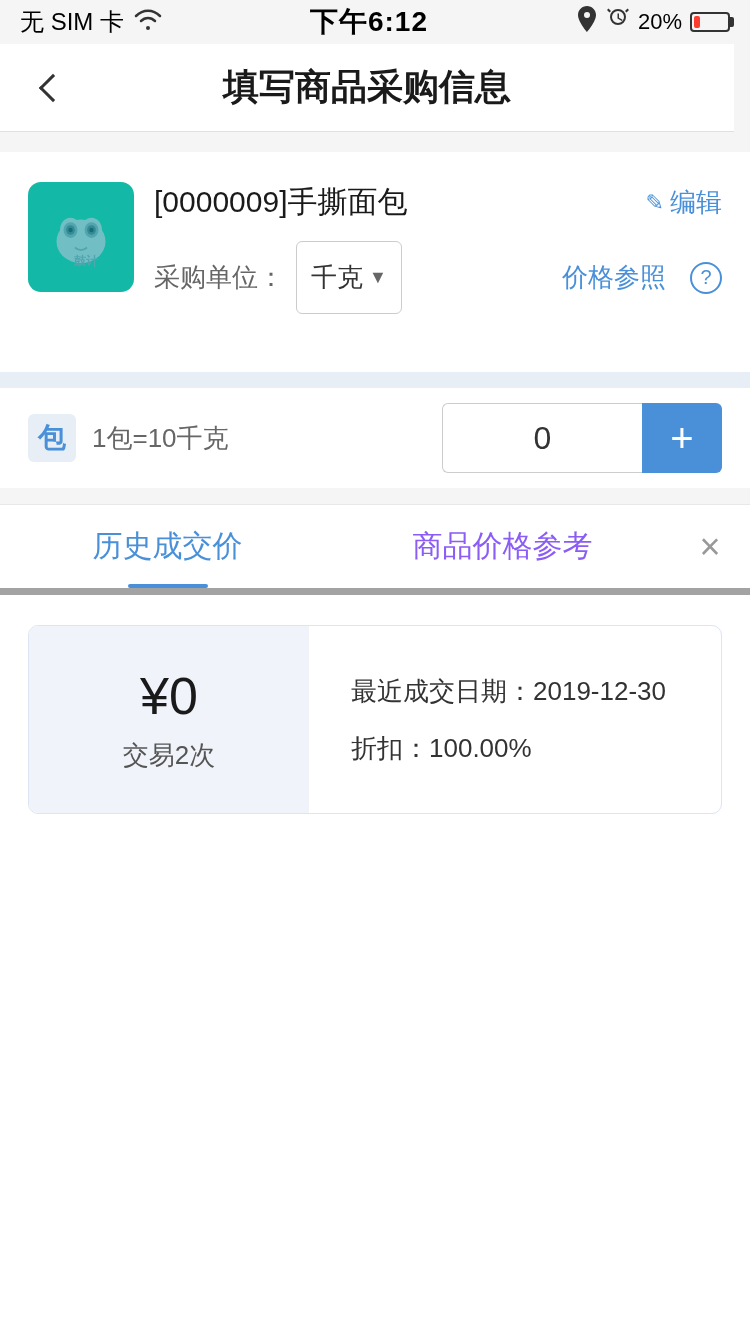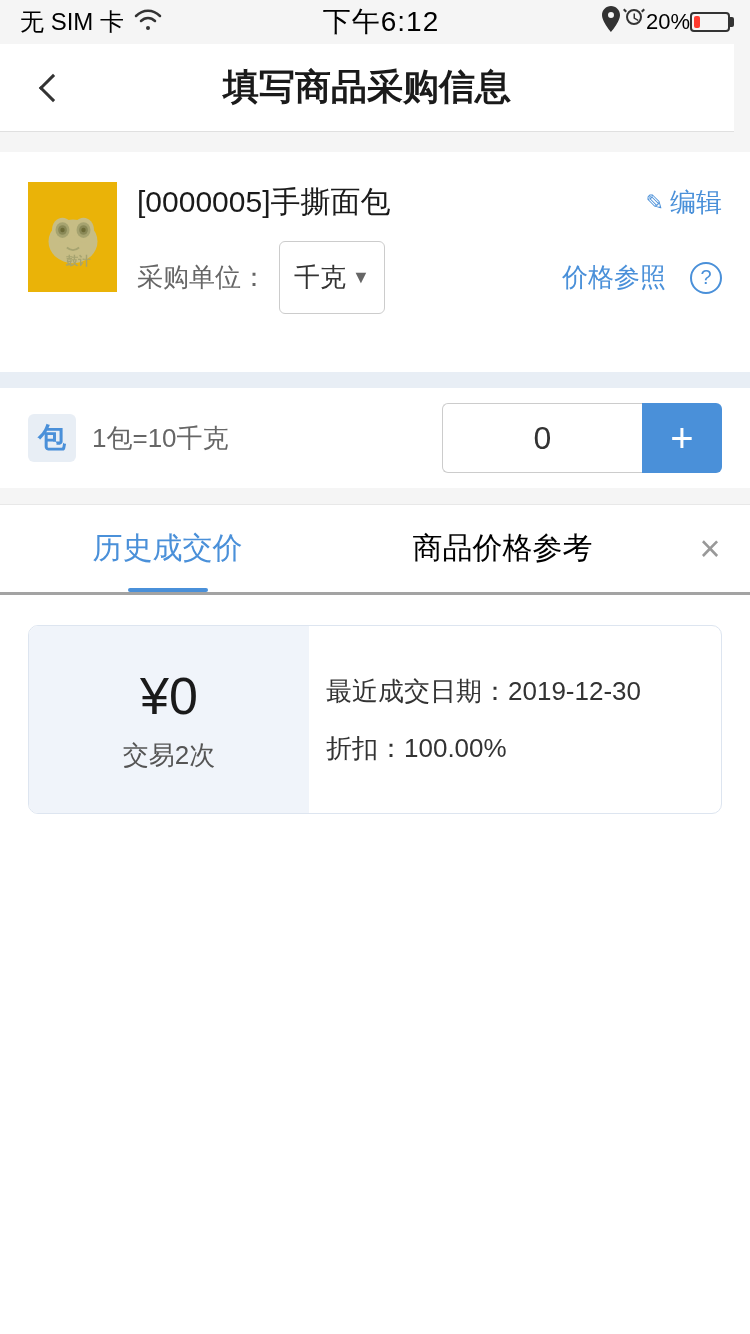--- a/index.html
+++ b/index.html
@@ -25,26 +25,27 @@
       font-weight: 500;
     }
     .status-left {
       display: flex;
       align-items: center;
       gap: 10px;
       font-size: 24px;
     }
     .status-center {
       font-size: 28px;
-      font-weight: 400;
+      font-weight: 700;
       letter-spacing: 1px;
     }
     .status-right {
       display: flex;
       align-items: center;
+      gap: 8px;
       font-size: 22px;
     }
     .battery-icon {
       display: inline-flex;
       align-items: center;
       gap: 2px;
     }
     .battery-body {
       width: 40px;
       height: 20px;
@@ -113,24 +114,24 @@
       margin-top: 20px;
       padding: 30px 28px;
       min-height: 220px;
     }
     .product-row {
       display: flex;
       align-items: flex-start;
       gap: 20px;
     }
     .product-image {
-      width: 89px;
+      width: 106px;
       height: 110px;
-      background: #eab308;
-      border-radius: 0;
+      background: #14b8a6;
+      border-radius: 13px;
       display: flex;
       align-items: center;
       justify-content: center;
       flex-shrink: 0;
       position: relative;
     }
     .owl-icon {
       width: 70px;
       height: 70px;
       opacity: 0.6;
@@ -286,38 +287,38 @@
     
     .tab-section {
       background: #fff;
       margin-top: 16px;
       border-top: 1px solid #e8e8e8;
     }
     .tab-bar {
       display: flex;
       align-items: center;
       height: 90px;
-      border-bottom: 3px solid #a3a3a3;
+      border-bottom: 7px solid #a3a3a3;
       position: relative;
     }
     .tab-item {
       flex: 1;
       display: flex;
       align-items: center;
       justify-content: center;
       height: 100%;
       font-size: 30px;
       cursor: pointer;
       position: relative;
     }
     .tab-item.active {
       color: #4a90d9;
     }
     .tab-item.inactive {
-      color: #000000;
+      color: #8b5cf6;
     }
     .tab-active-line {
       position: absolute;
       bottom: 0;
       left: 50%;
       transform: translateX(-50%);
       width: 80px;
       height: 4px;
       background: #4a90d9;
       border-radius: 2px;
@@ -361,20 +362,21 @@
       font-size: 26px;
       color: #555;
     }
     .price-card-right {
       flex: 1;
       padding: 36px 17px;
       display: flex;
       flex-direction: column;
       justify-content: center;
       gap: 20px;
+      margin-left: 25px;
     }
     .price-detail-row {
       font-size: 26px;
       color: #333;
       line-height: 1.4;
     }
 
     
     .bottom-area {
       background: #fff;
@@ -437,21 +439,21 @@
         <ellipse cx="28" cy="32" rx="5" ry="5.5" fill="#4a6d8a"></ellipse>
         <ellipse cx="52" cy="32" rx="5" ry="5.5" fill="#4a6d8a"></ellipse>
         <ellipse cx="28" cy="32" rx="2.5" ry="2.5" fill="#1a3a55"></ellipse>
         <ellipse cx="52" cy="32" rx="2.5" ry="2.5" fill="#1a3a55"></ellipse>
         <path d="M33 52 Q40 58 47 52" stroke="#7a9ab5" stroke-width="2" fill="none"></path>
         <text x="32" y="72" font-size="14" fill="#7a9ab5" font-weight="bold">鼓计</text>
       </svg>
     </div>
     <div class="product-info">
       <div class="product-header">
-        <span class="product-name">[0000005]手撕面包</span>
+        <span class="product-name">[0000009]手撕面包</span>
         <div class="edit-btn">
           <span class="edit-icon">✎</span>
           <span>编辑</span>
         </div>
       </div>
       <div class="purchase-unit-row">
         <div class="unit-left">
           <span class="unit-label">采购单位：</span>
           <div class="unit-select">
             <span class="unit-text">千克</span>

